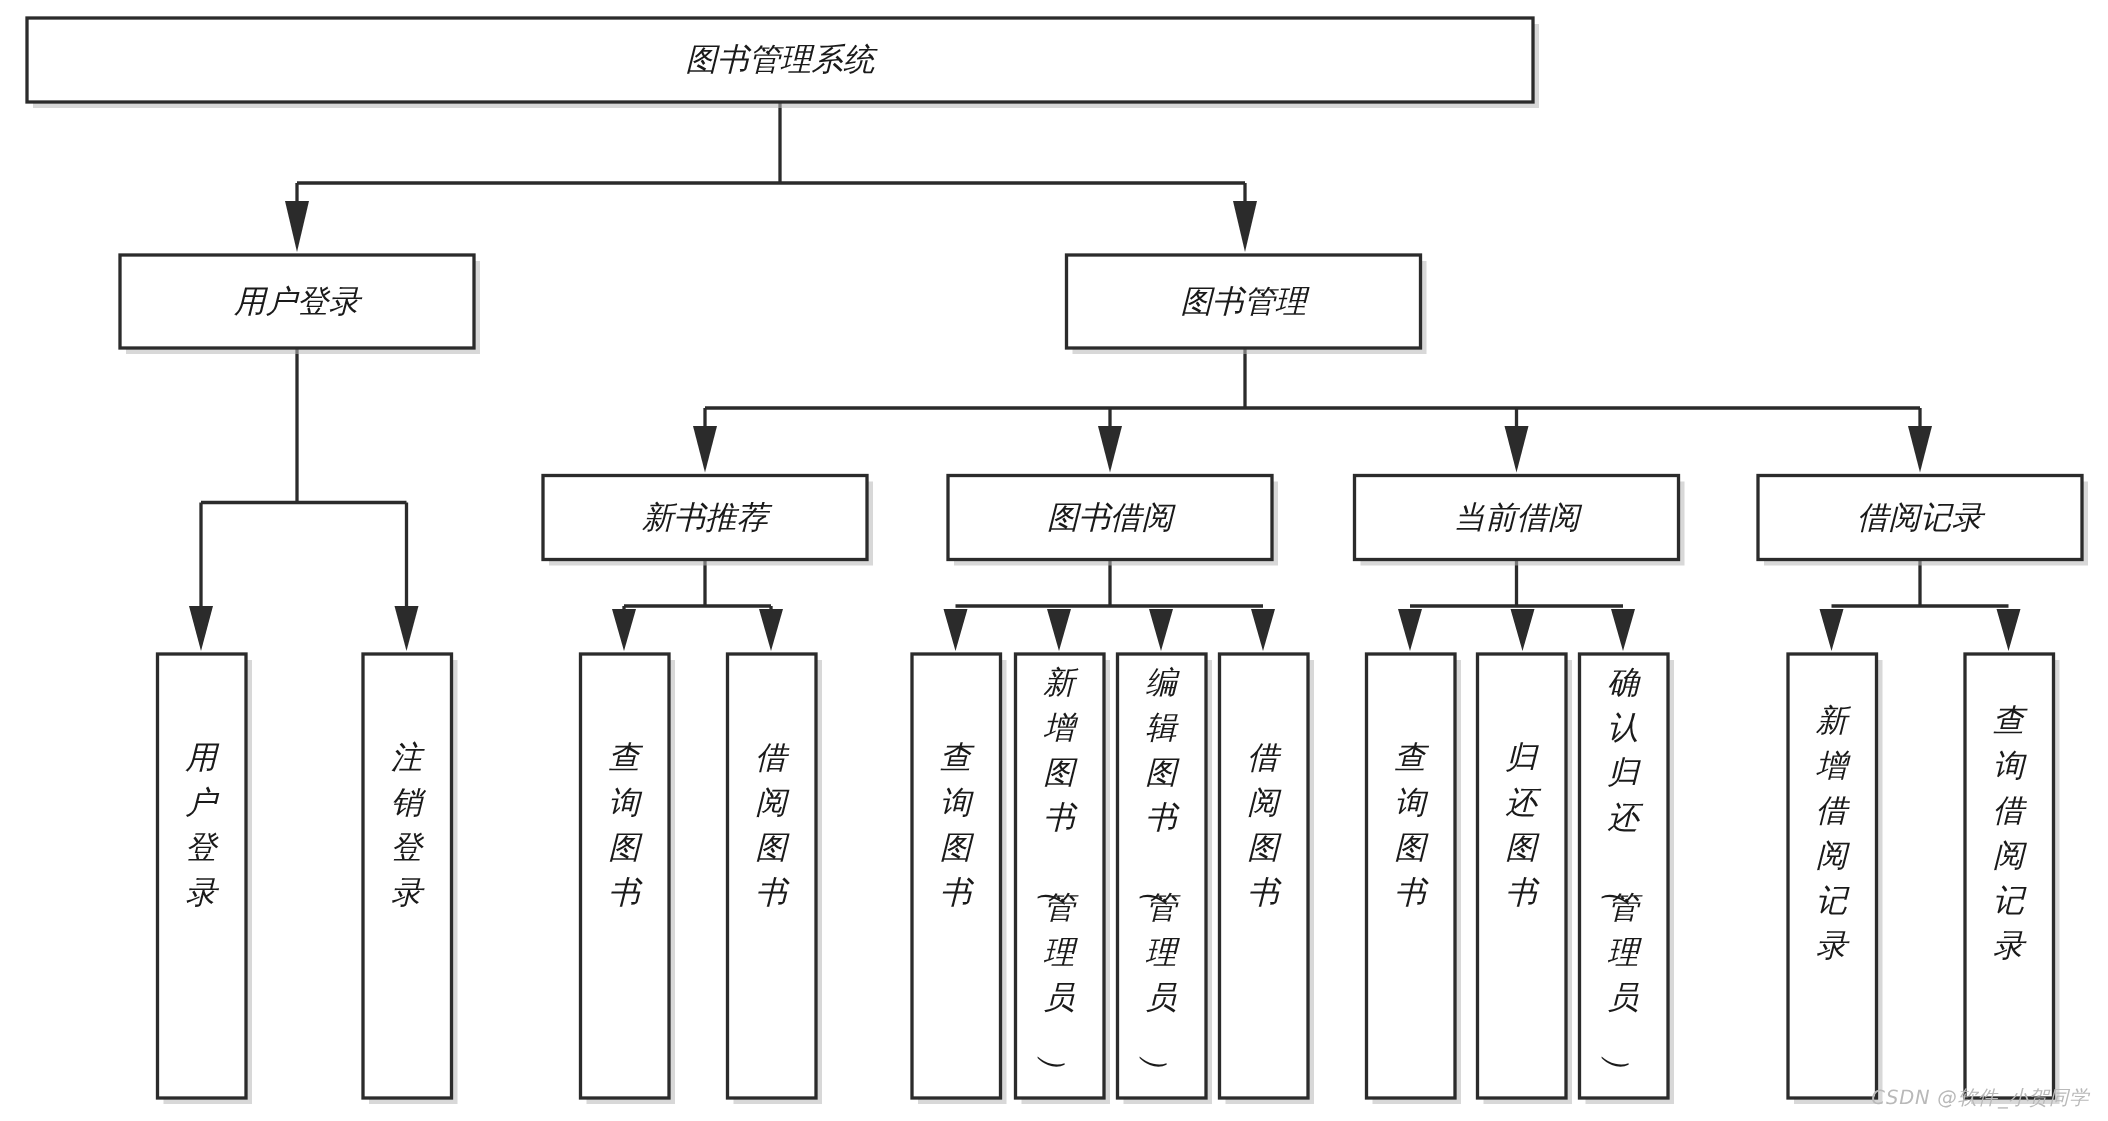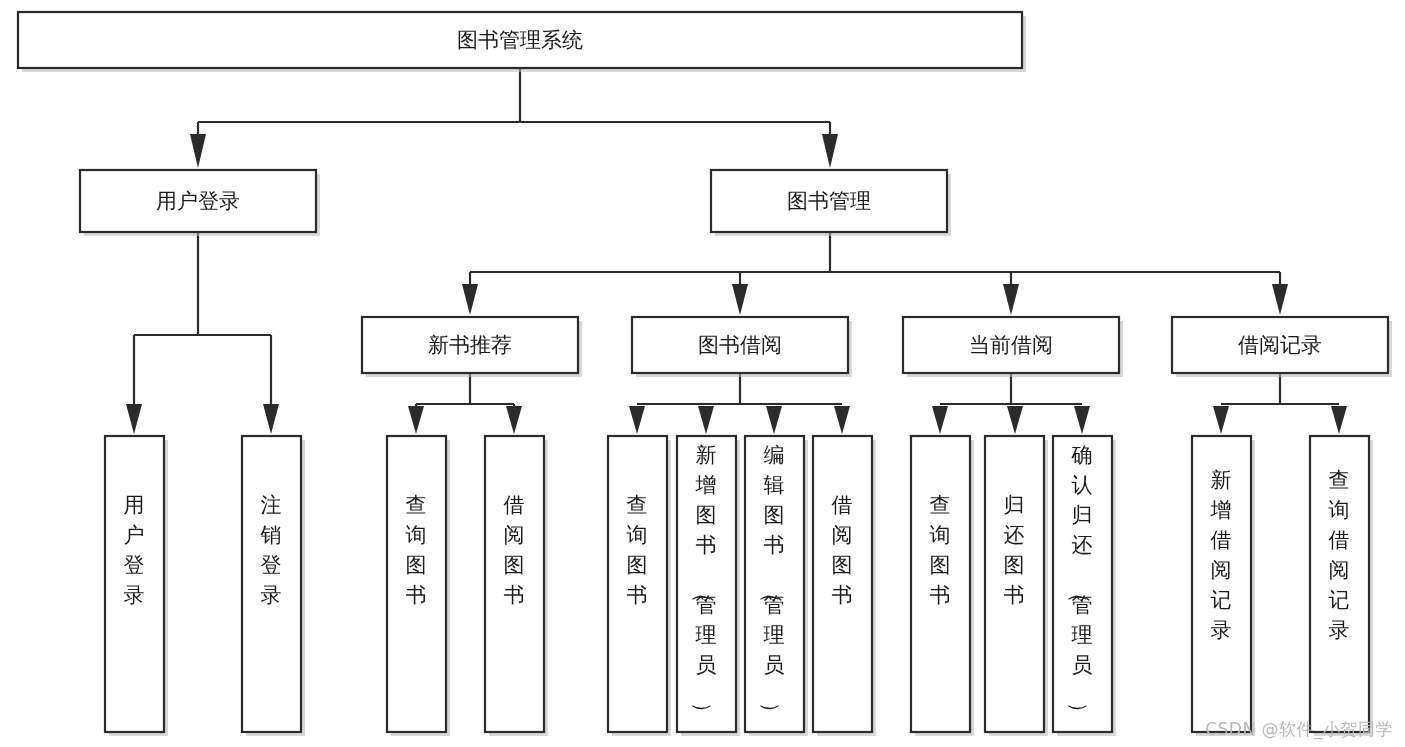--- a/index.html
+++ b/index.html
@@ -12,20 +12,21 @@
     width: 1405px;
     height: 747px;
     overflow: hidden;
     font-family: "DejaVu Sans", "Liberation Sans", sans-serif;
   }
   #diagram-root {
     position: relative;
     width: 1405px;
     height: 747px;
     background: #ffffff;
+    font-style: italic;
   }
   svg.diagram-canvas {
     position: absolute;
     left: 0;
     top: 0;
     width: 1405px;
     height: 747px;
     display: block;
   }
   .node-box {
@@ -58,21 +59,21 @@
     fill: #1a1a1a;
     font-family: "DejaVu Sans", "Liberation Sans", sans-serif;
     font-size: 21px;
     text-anchor: middle;
   }
   .watermark-text {
     position: absolute;
     right: 12px;
     bottom: 6px;
     font-family: "DejaVu Sans", "Liberation Sans", sans-serif;
-    font-size: 17px;
+    font-size: 13px;
     color: #b9b9b9;
     letter-spacing: 0.5px;
     white-space: nowrap;
     user-select: none;
   }
 </style>
 </head>
 <body>
 
 <div id="diagram-root">

